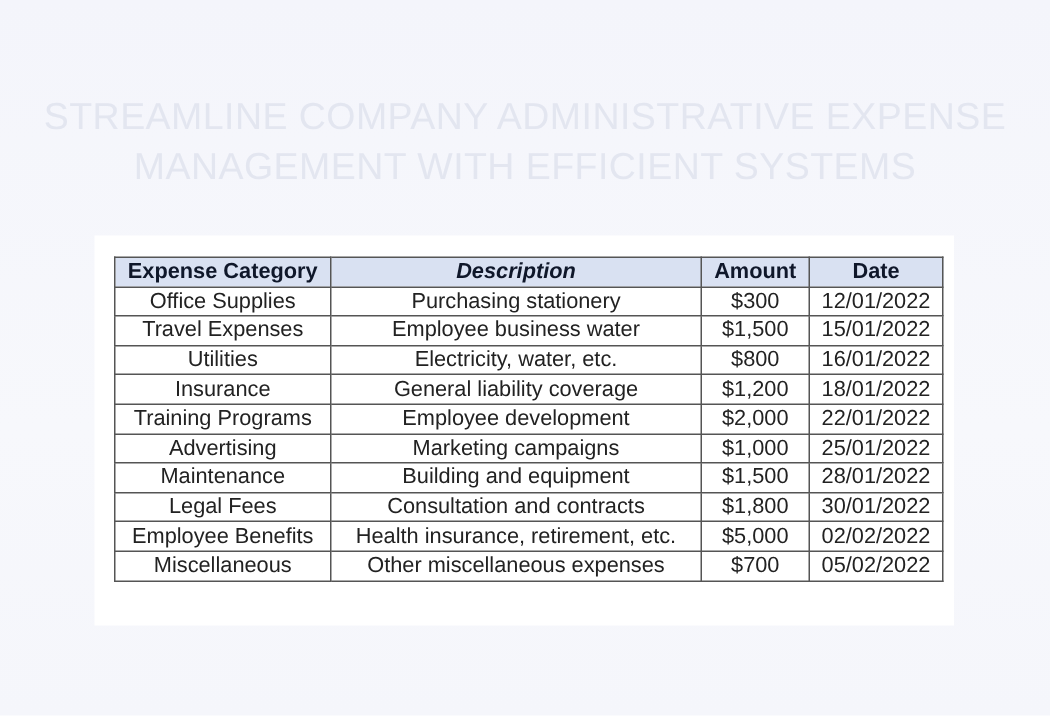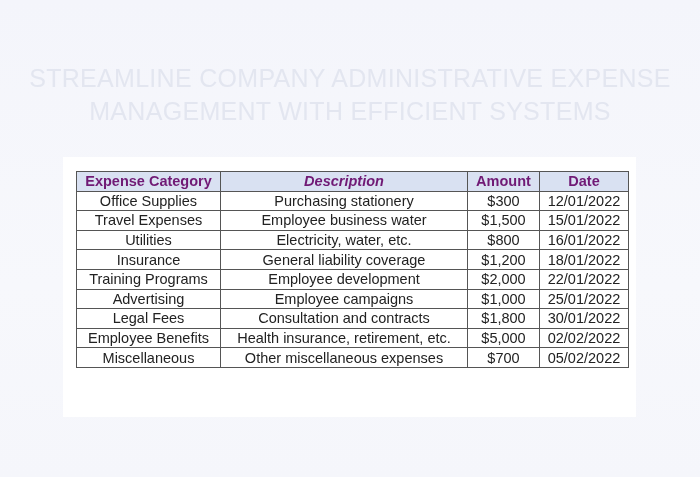--- a/index.html
+++ b/index.html
@@ -26,21 +26,21 @@
     border-collapse:collapse;
     font-size:14.5px; color:#222;
   }
   th, td {
     border:1px solid #555;
     text-align:center;
     padding:0;
     height:18.6px;
     white-space:nowrap;
   }
-  th { background:#d9e1f2; font-weight:bold; color:#701a75; }
+  th { background:#d9e1f2; font-weight:bold; color:#0f172a; }
   .c1 { width:143px; }
   .c2 { width:246px;font-style:italic; }
   .c3 { width:71px; }
   .c4 { width:88px; }
 </style>
 </head>
 <body>
 
 <div class="title">
   <div>STREAMLINE COMPANY ADMINISTRATIVE EXPENSE</div>
@@ -83,23 +83,29 @@
         <td>18/01/2022</td>
       </tr>
       <tr>
         <td>Training Programs</td>
         <td>Employee development</td>
         <td>$2,000</td>
         <td>22/01/2022</td>
       </tr>
       <tr>
         <td>Advertising</td>
-        <td>Employee campaigns</td>
+        <td>Marketing campaigns</td>
         <td>$1,000</td>
         <td>25/01/2022</td>
+      </tr>
+      <tr>
+        <td>Maintenance</td>
+        <td>Building and equipment</td>
+        <td>$1,500</td>
+        <td>28/01/2022</td>
       </tr>
       <tr>
         <td>Legal Fees</td>
         <td>Consultation and contracts</td>
         <td>$1,800</td>
         <td>30/01/2022</td>
       </tr>
       <tr>
         <td>Employee Benefits</td>
         <td>Health insurance, retirement, etc.</td>

